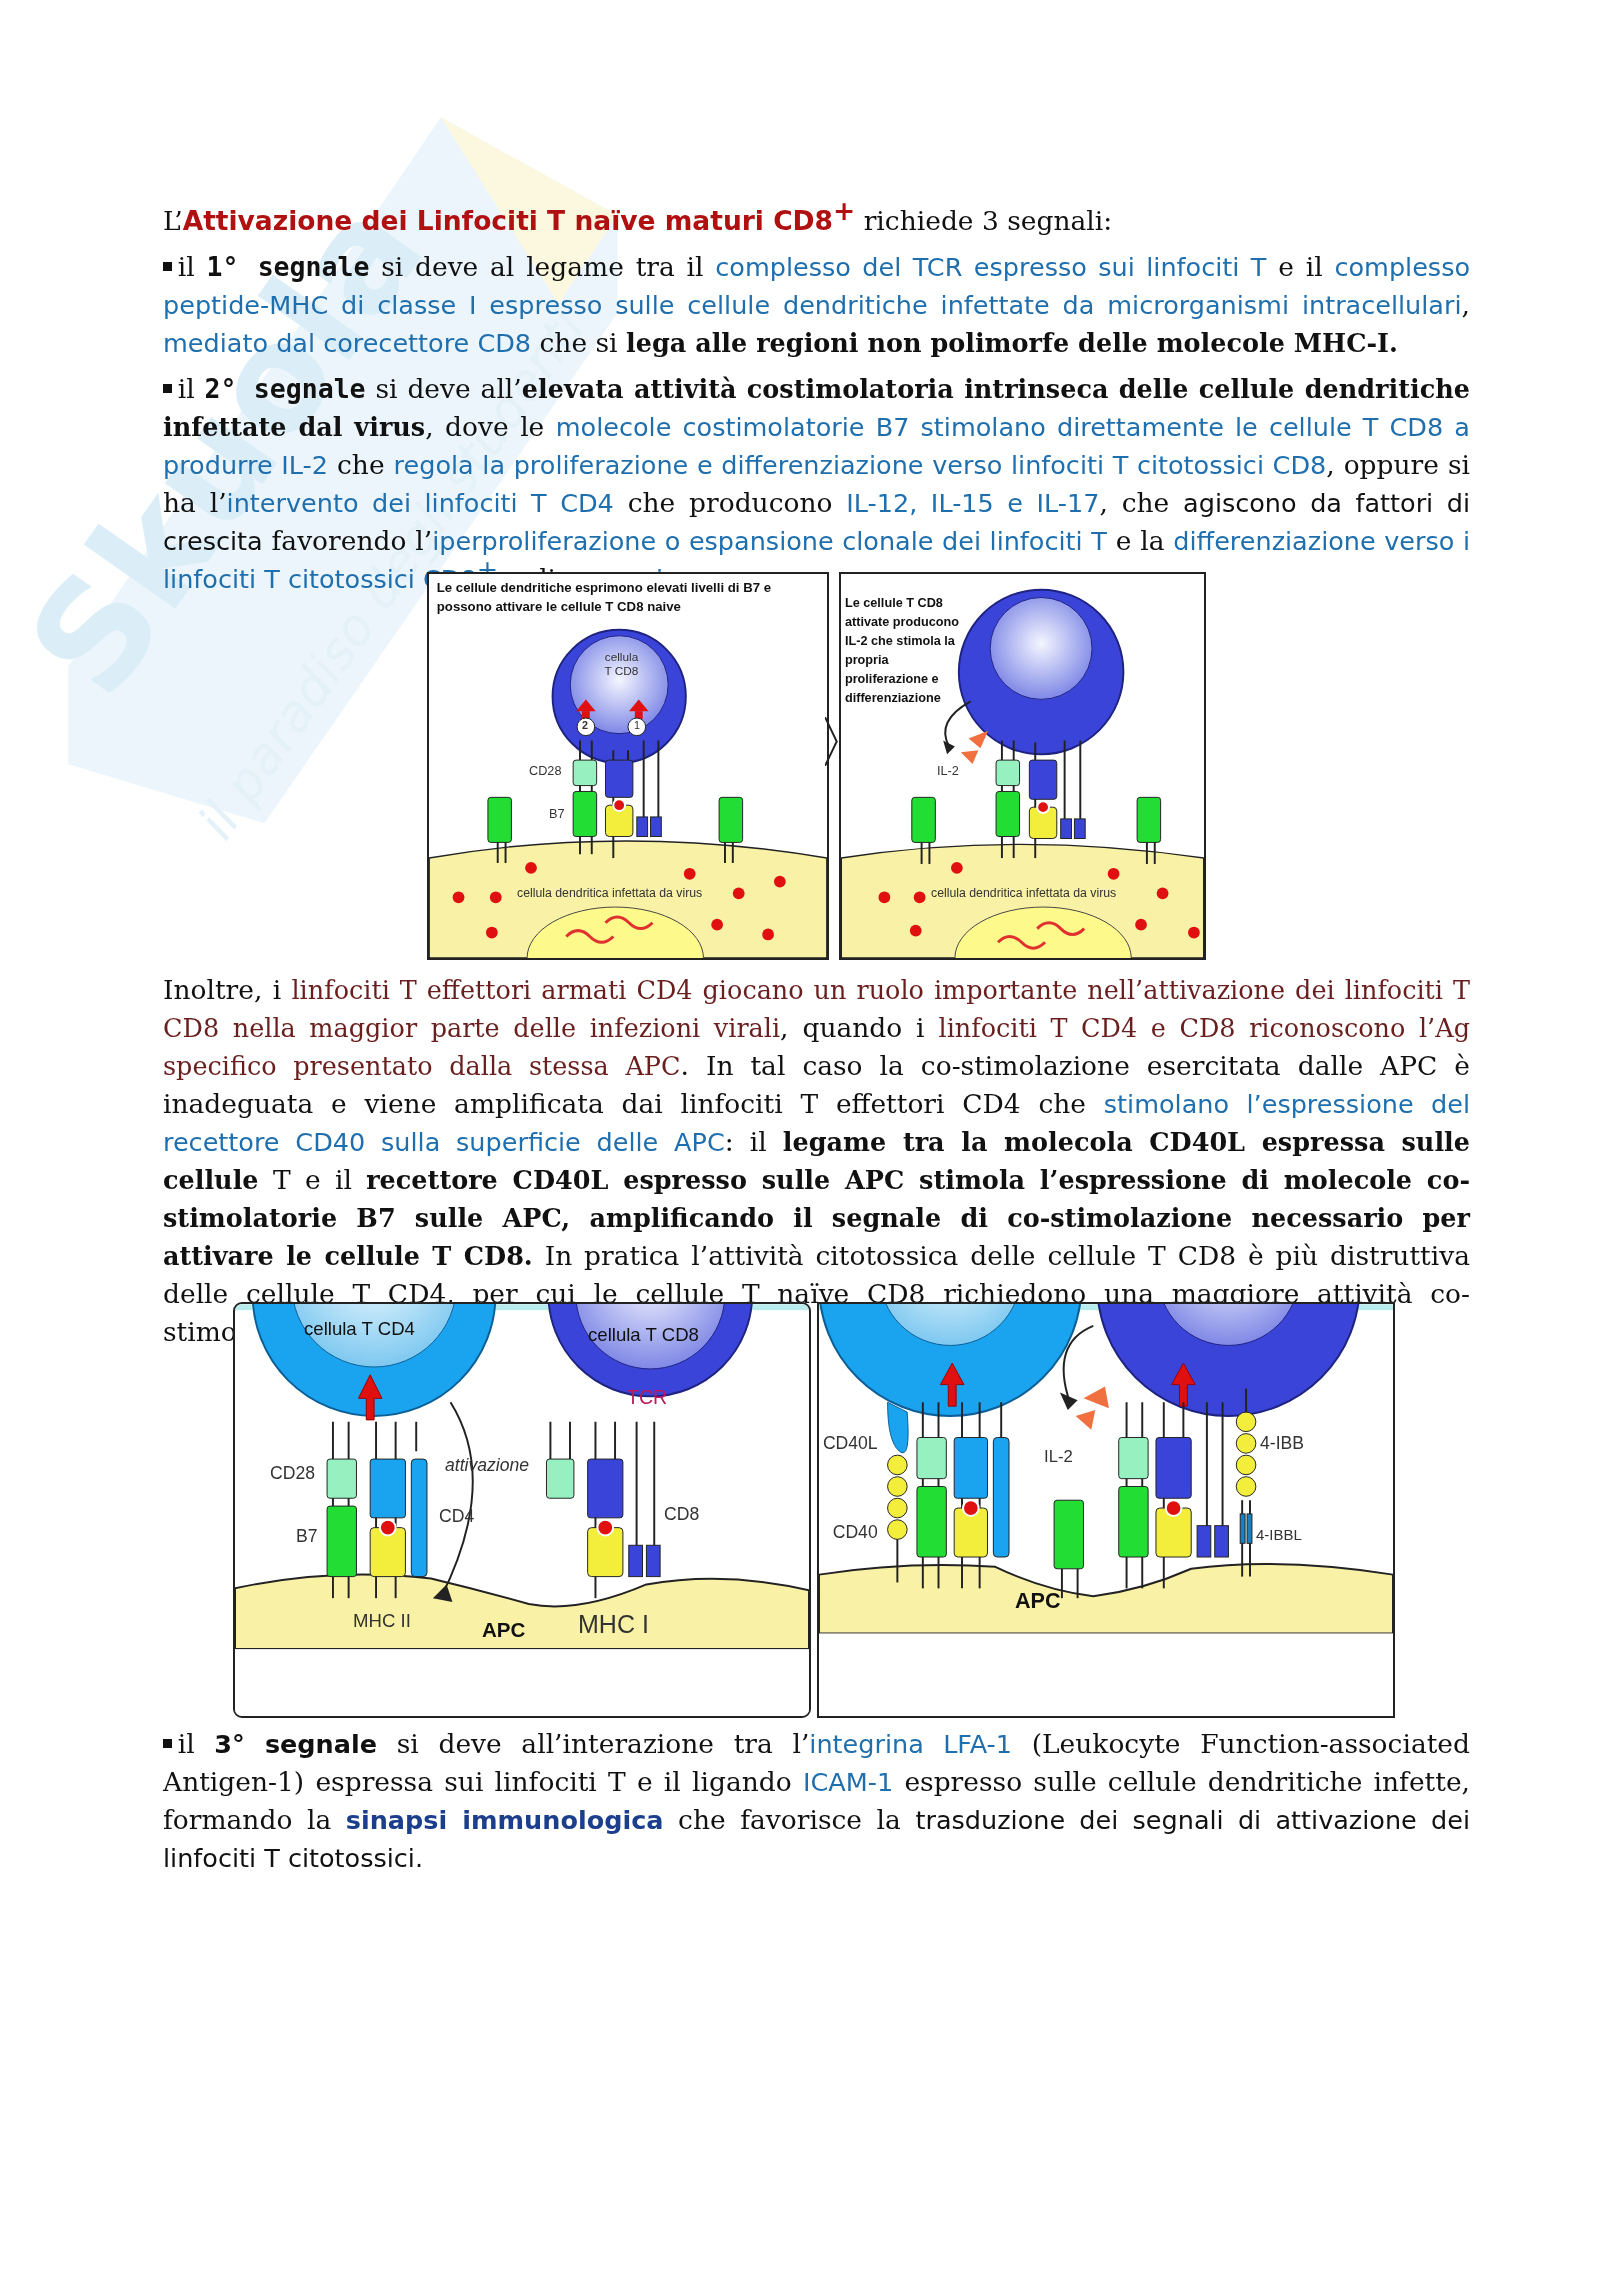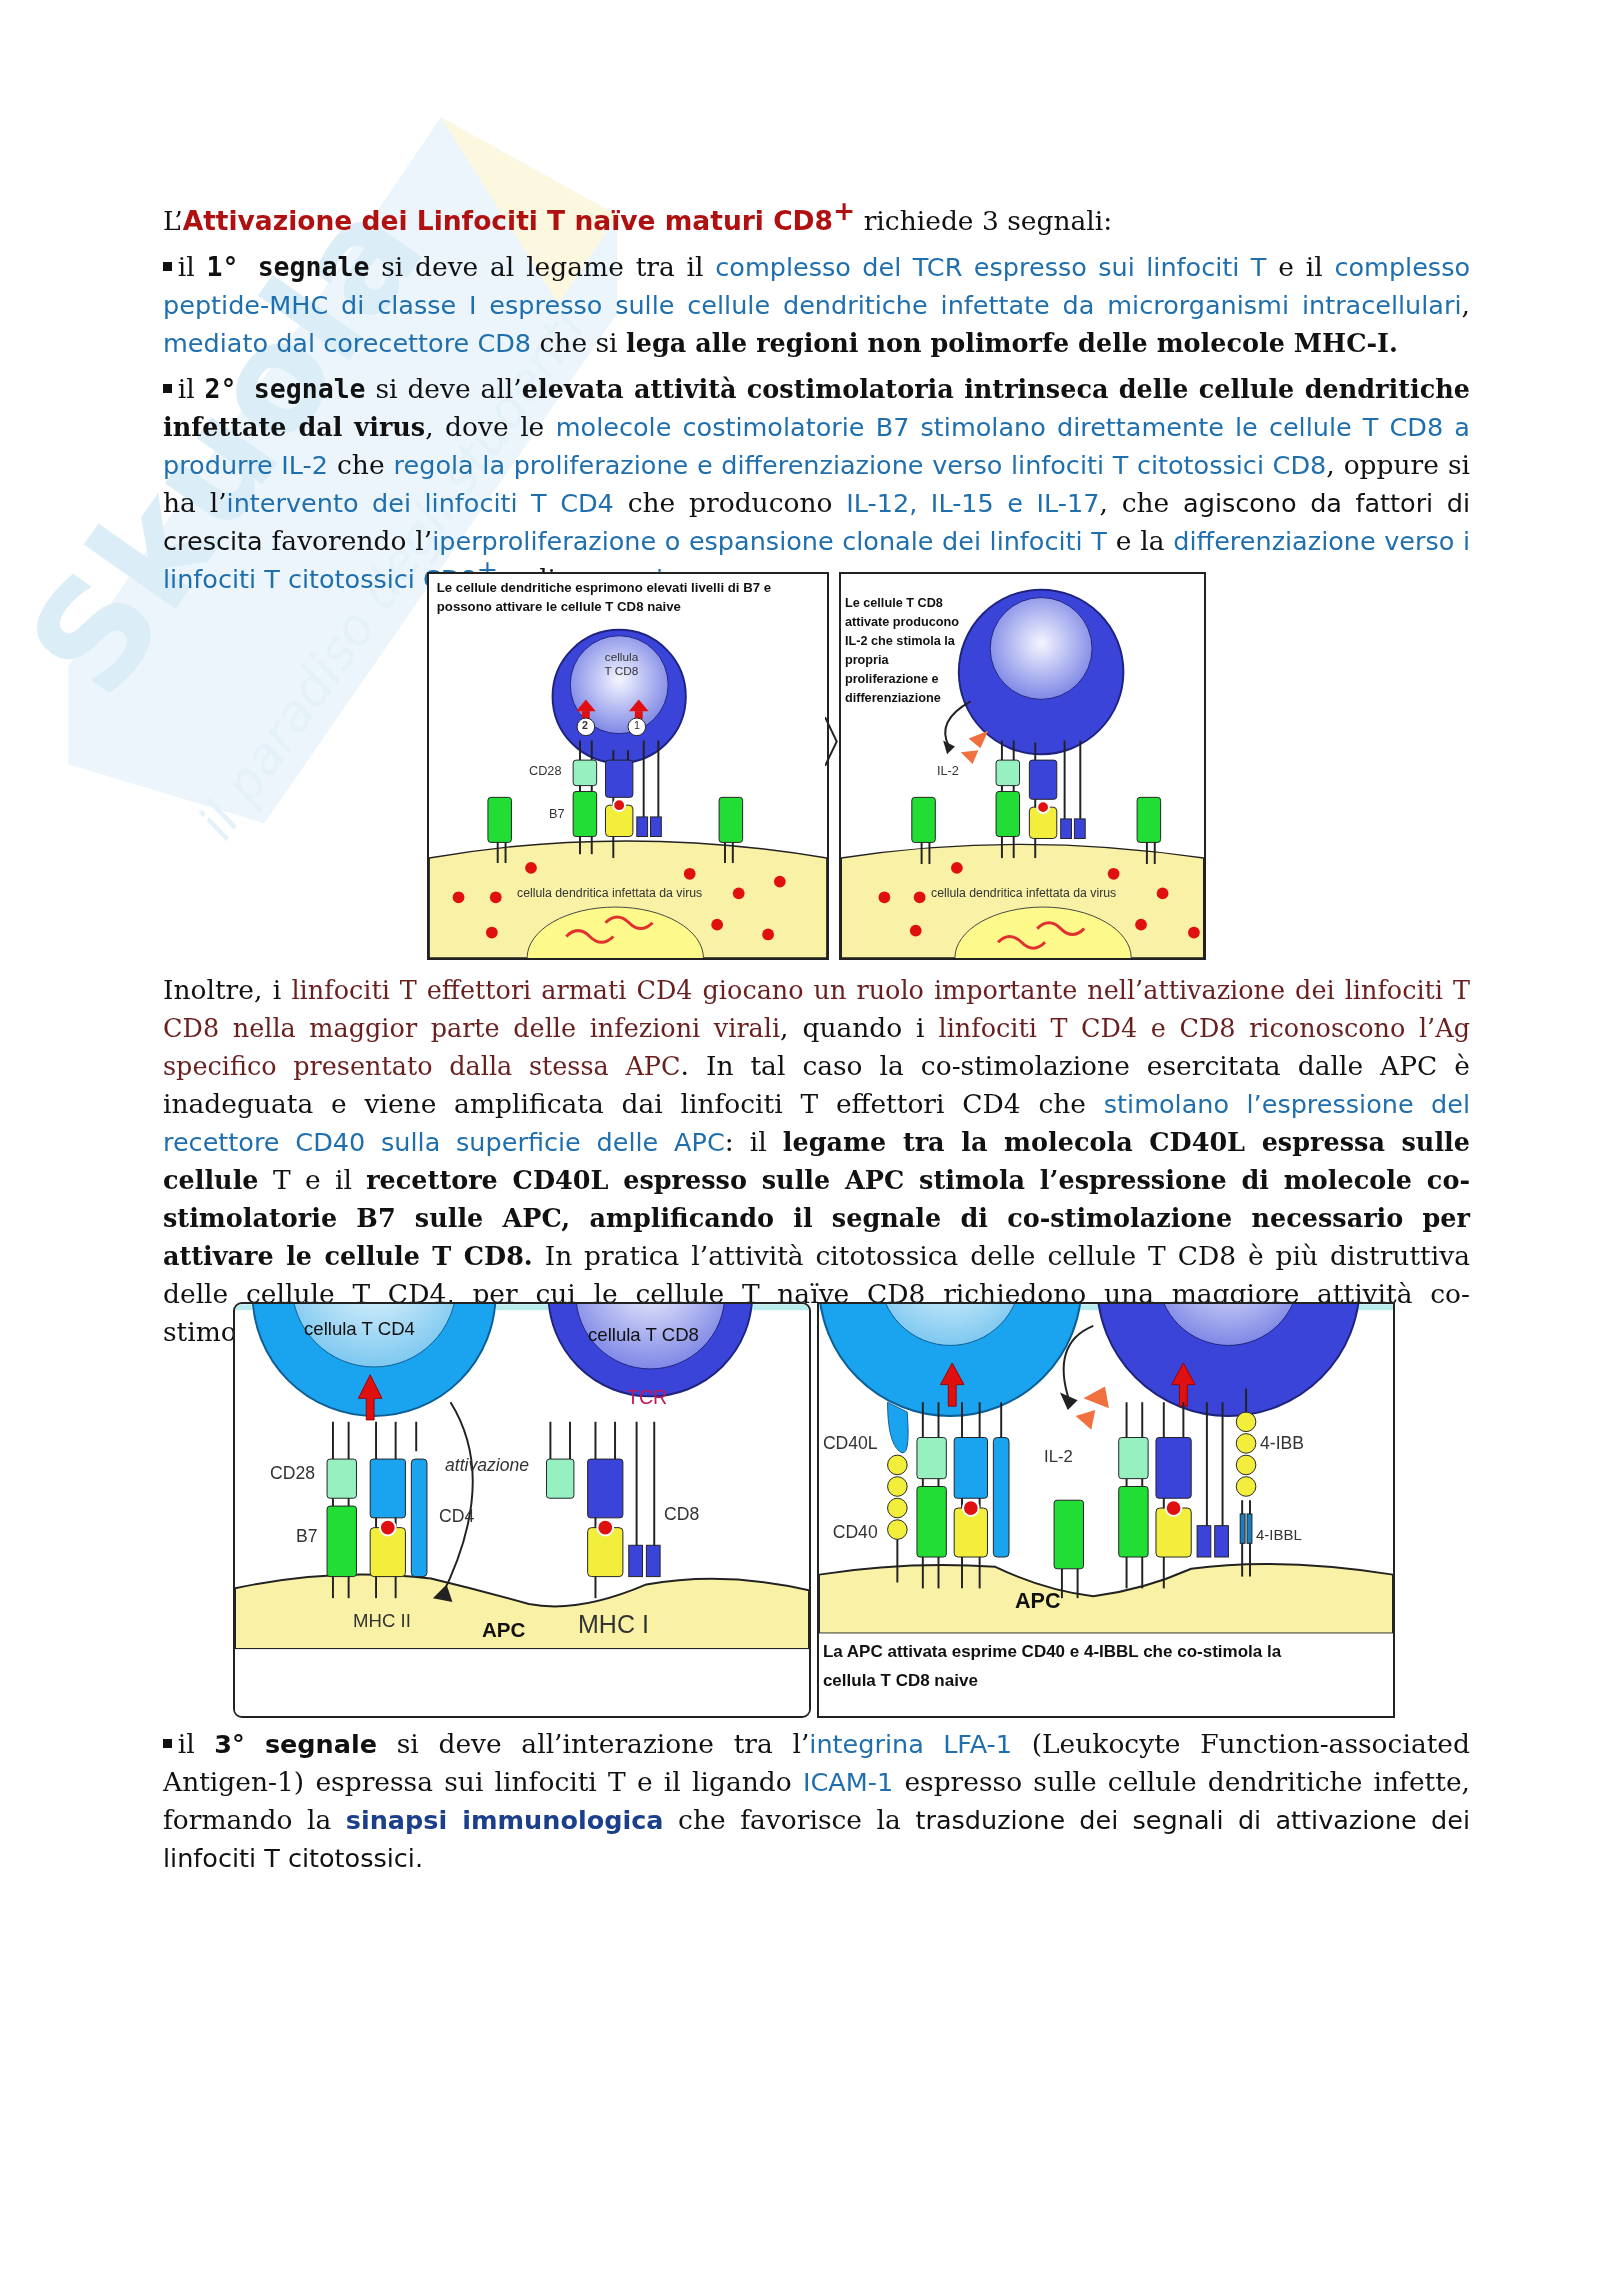--- a/index.html
+++ b/index.html
@@ -319,21 +319,20 @@
       <rect x="404" y="226" width="14" height="32" fill="#3b44d8" stroke="#222"></rect>
     <rect x="430" y="214" width="5" height="30" fill="#1a7fc0" stroke="#222"></rect>
       <rect x="437" y="214" width="5" height="30" fill="#1a7fc0" stroke="#222"></rect>
   </svg>
   <div class="lbl" style="left:3.9px; top:129px; font-size:17.6px;">CD40L</div>
   <div class="lbl" style="left:13.7px; top:218px; font-size:17.6px;">CD40</div>
   <div class="lbl" style="left:225px; top:143px; font-size:16.7px;">IL-2</div>
   <div class="lbl" style="left:441px; top:129px; font-size:17.6px;">4-IBB</div>
   <div class="lbl" style="left:437px; top:222px; font-size:15px;">4-IBBL</div>
   <div class="lbl" style="left:196px; top:284px; font-size:21.6px; font-weight:bold; color:#111;">APC</div>
-  <div class="fig-cap" style="left:3.9px; top:333px; width:461px; font-size:17px; line-height:29px;">La APC attivata esprime CD40 e 4-IBBL che co-stimola la cellula T CD8 naive</div>
 </div>
 
 <div class="page-text" style="top:1717px;">
   <p class="blk">
     <span class="bullet"></span><span>il </span><b class="sansbold" style="font-weight:bold;">3° segnale</b><span> si deve all’interazione tra l’</span><span class="blue">integrina LFA-1</span><span> (Leukocyte Function-associated Antigen-1) espressa sui linfociti T e il ligando </span><span class="blue">ICAM-1</span><span> espresso sulle cellule dendritiche infette, formando la </span><span class="navy">sinapsi immunologica</span><span> che favorisce la </span><span class="sansbold">trasduzione dei segnali di attivazione dei linfociti T citotossici.</span>
   </p>
 </div>
 
 
 </body></html>

